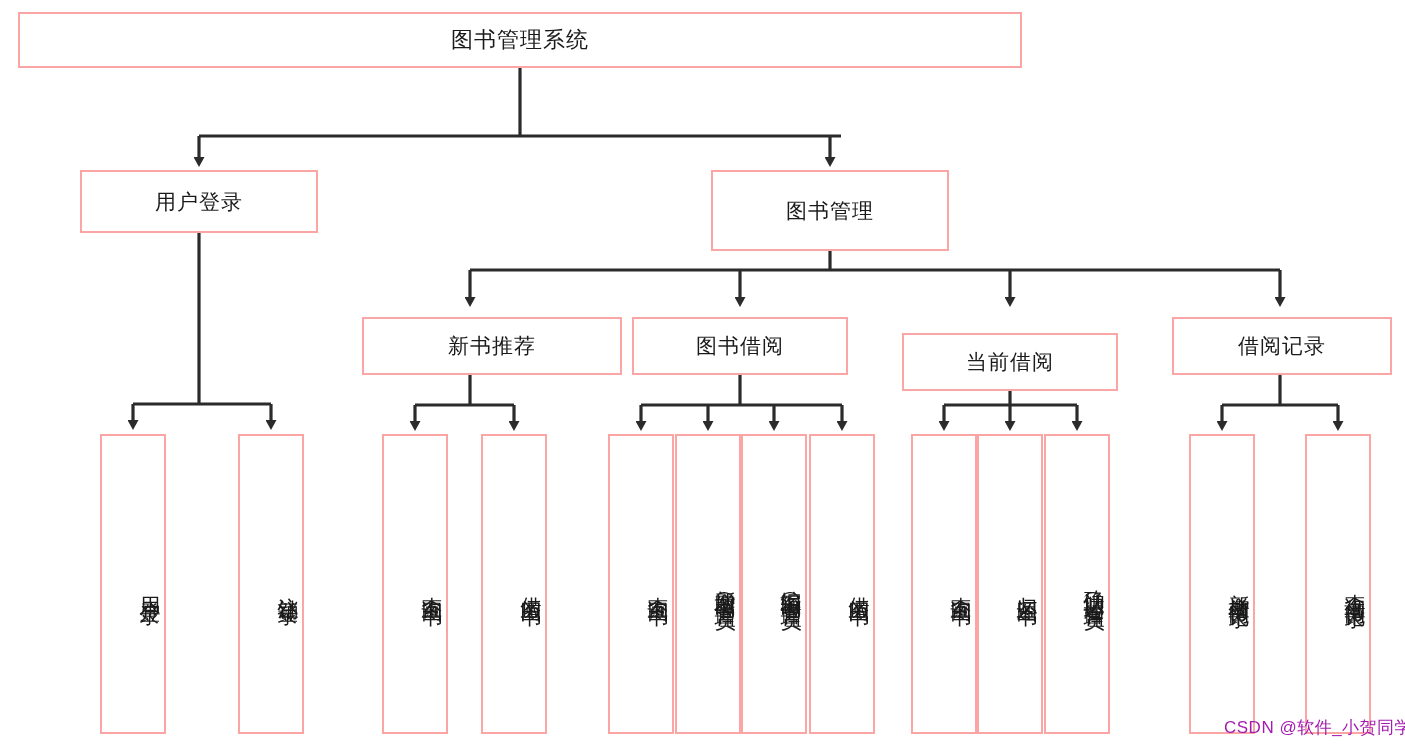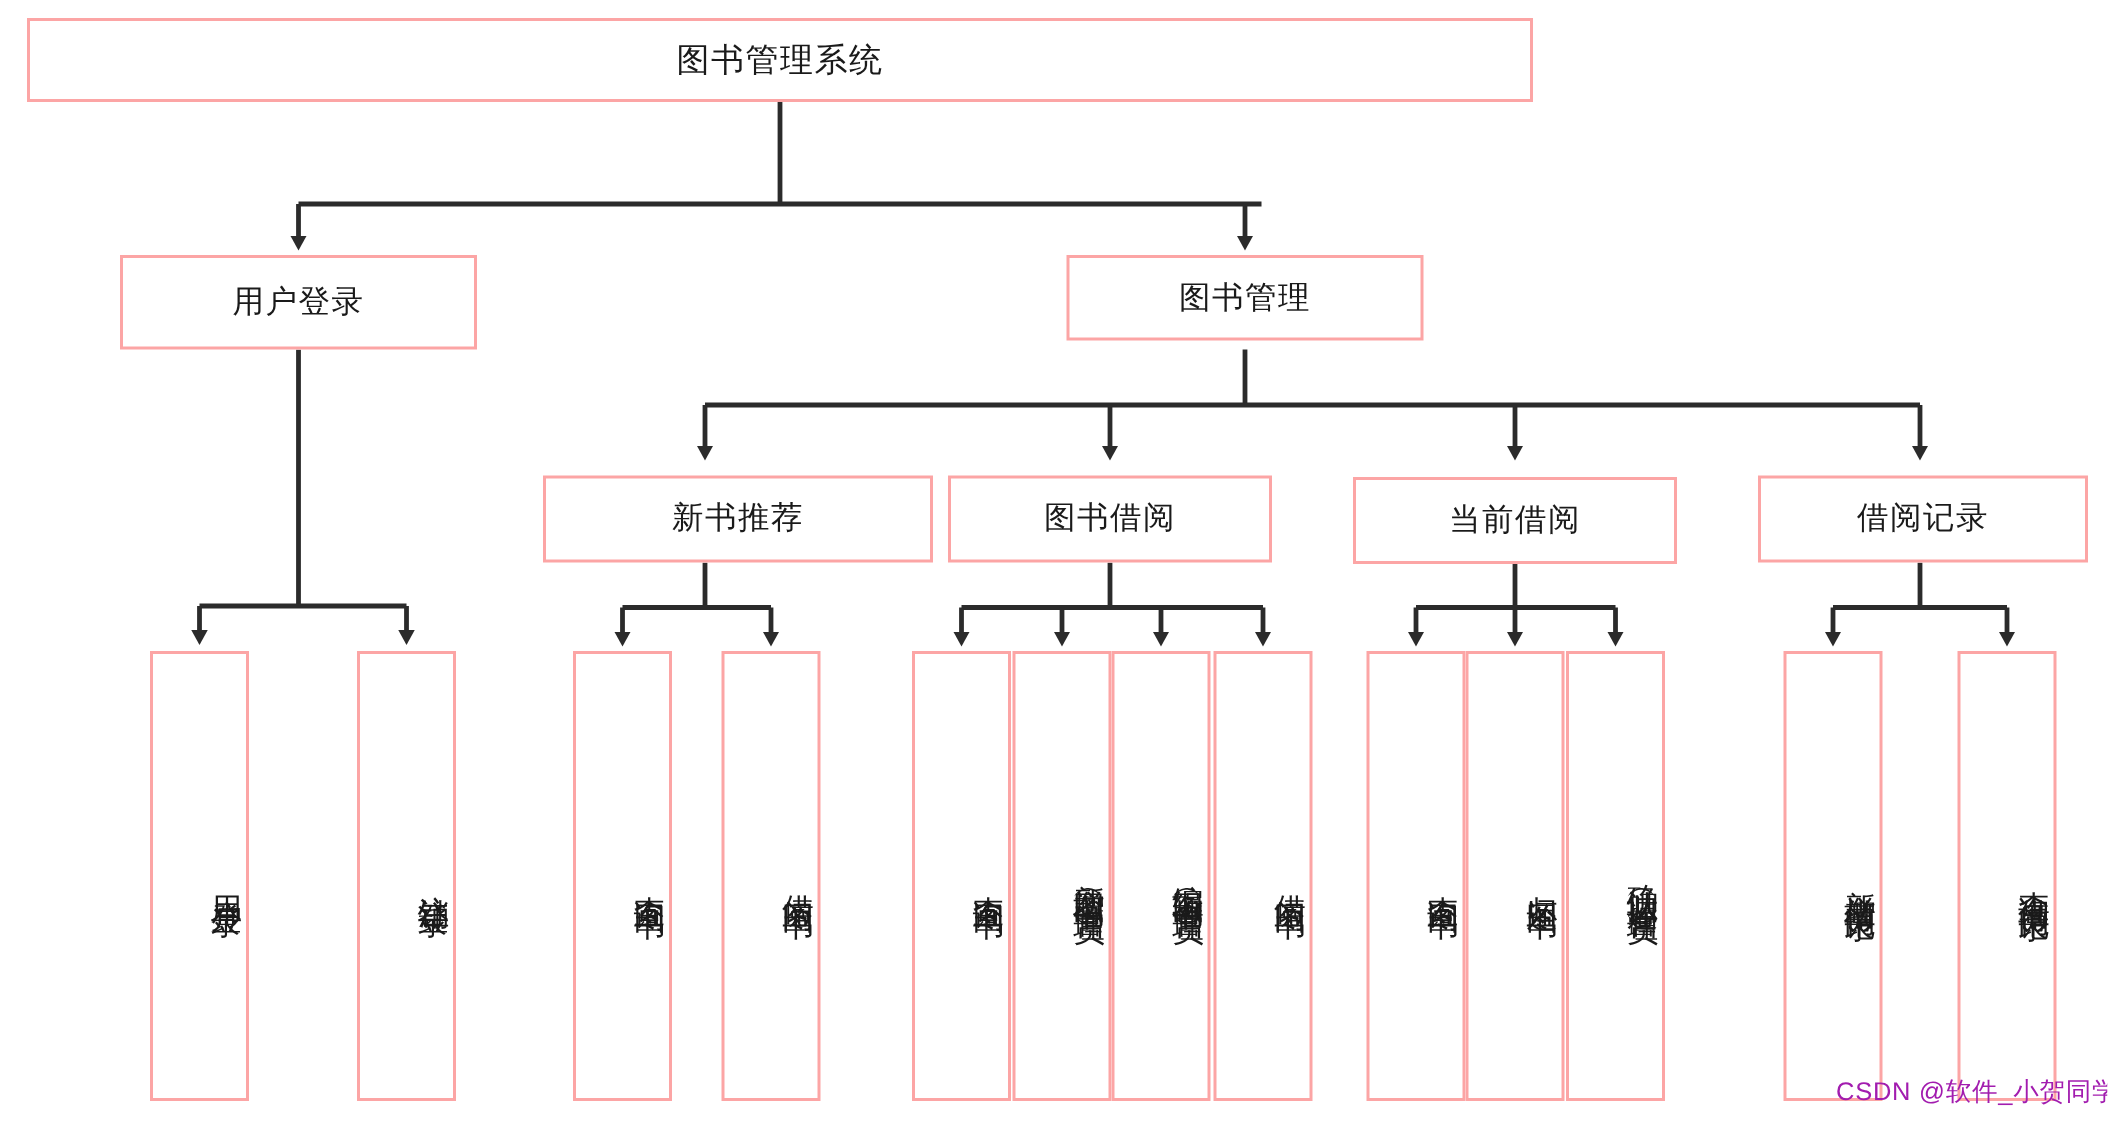--- a/index.html
+++ b/index.html
@@ -124,31 +124,31 @@
     </g>
   </svg>
 
   <div class="node root horiz" style="left:18px; top:12px; width:1004px; height:56px;">
     <span>图书管理系统</span>
   </div>
 
   <div class="node horiz" style="left:80px; top:170px; width:238px; height:63px;">
     <span>用户登录</span>
   </div>
-  <div class="node horiz" style="left:711px; top:170px; width:238px; height:57px;text-align:center;">
+  <div class="node horiz" style="left:711px; top:170px; width:238px; height:81px;text-align:center;">
     <span>图书管理</span>
   </div>
 
   <div class="node horiz" style="left:362px; top:317px; width:260px; height:58px;">
     <span>新书推荐</span>
   </div>
   <div class="node horiz" style="left:632px; top:317px; width:216px; height:58px;">
     <span>图书借阅</span>
   </div>
-  <div class="node horiz" style="left:902px; top:318px; width:216px; height:58px;">
+  <div class="node horiz" style="left:902px; top:333px; width:216px; height:58px;">
     <span>当前借阅</span>
   </div>
   <div class="node horiz" style="left:1172px; top:317px; width:220px; height:58px;">
     <span>借阅记录</span>
   </div>
 
   <div class="node leaf" style="left:100px; top:434px; width:66px; height:300px;">
     <span class="leaf-text">用户登录</span>
   </div>
   <div class="node leaf" style="left:238px; top:434px; width:66px; height:300px;">

